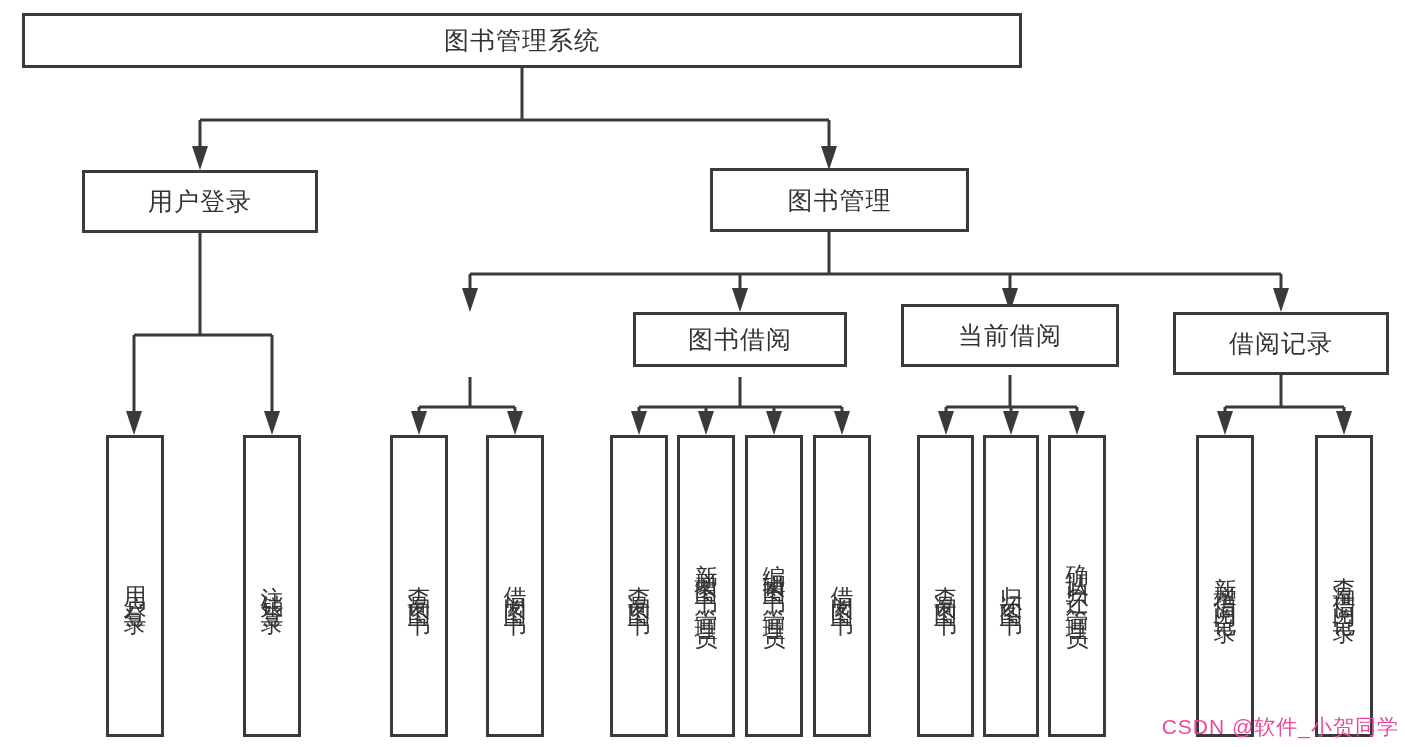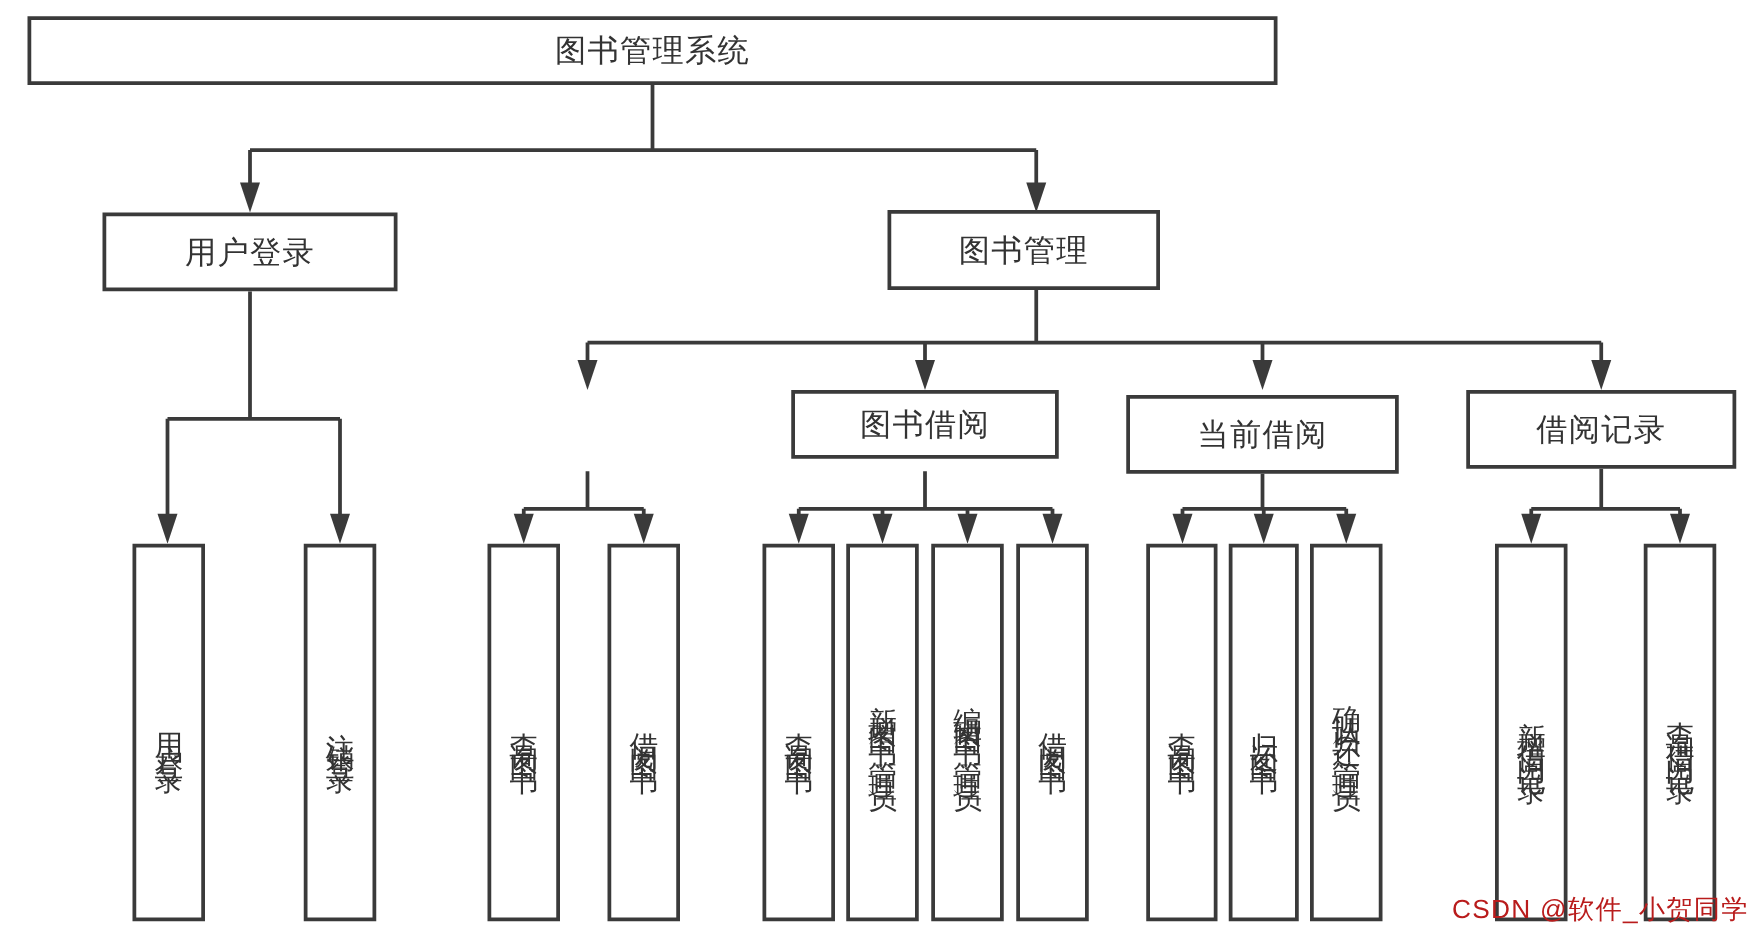--- a/index.html
+++ b/index.html
@@ -16,21 +16,21 @@
   }
   .vbox {
     position:absolute; box-sizing:border-box; z-index:2;
     border:3px solid #3a3a3a; background:#ffffff;
     display:flex; align-items:center; justify-content:center;
     writing-mode:vertical-rl; text-orientation:mixed;
     font-size:23px; color:#333333; letter-spacing:9px; line-height:1;
   }
   .watermark {
     position:absolute; right:6px; bottom:6px; z-index:3;
-    font-size:21px; color:#b91c1c; letter-spacing:1px; white-space:nowrap;
+    font-size:21px; color:#ec4899; letter-spacing:1px; white-space:nowrap;
   }
 </style>
 </head>
 <body>
 
 <div class="canvas">
 
   <svg class="wires" viewBox="0 0 1405 747" xmlns="http://www.w3.org/2000/svg">
     <g stroke="#3a3a3a" stroke-width="3" fill="none">
 
@@ -67,24 +67,24 @@
       <polygon points="1011,435 1003,411 1019,411"></polygon>
       <polygon points="1077,435 1069,411 1085,411"></polygon>
       <polygon points="1225,435 1217,411 1233,411"></polygon>
       <polygon points="1344,435 1336,411 1352,411"></polygon>
     </g>
   </svg>
 
   <div class="hbox" style="left:22px;top:13px;width:1000px;height:55px;">图书管理系统</div>
 
   <div class="hbox" style="left:82px;top:170px;width:236px;height:63px;">用户登录</div>
-  <div class="hbox" style="left:710px;top:168px;width:218px;height:64px;">图书管理</div>
+  <div class="hbox" style="left:710px;top:168px;width:259px;height:64px;">图书管理</div>
 
   <div class="hbox" style="left:633px;top:312px;width:214px;height:55px;">图书借阅</div>
-  <div class="hbox" style="left:901px;top:316px;width:218px;height:63px;">当前借阅</div>
+  <div class="hbox" style="left:901px;top:304px;width:218px;height:63px;">当前借阅</div>
   <div class="hbox" style="left:1173px;top:312px;width:216px;height:63px;">借阅记录</div>
 
   <div class="vbox" style="left:106px;top:435px;width:58px;height:302px;">用户登录</div>
   <div class="vbox" style="left:243px;top:435px;width:58px;height:302px;">注销登录</div>
 
   <div class="vbox" style="left:390px;top:435px;width:58px;height:302px;">查询图书</div>
   <div class="vbox" style="left:486px;top:435px;width:58px;height:302px;">借阅图书</div>
 
   <div class="vbox" style="left:610px;top:435px;width:58px;height:302px;">查询图书</div>
   <div class="vbox" style="left:677px;top:435px;width:58px;height:302px;">新增图书（管理员）</div>

